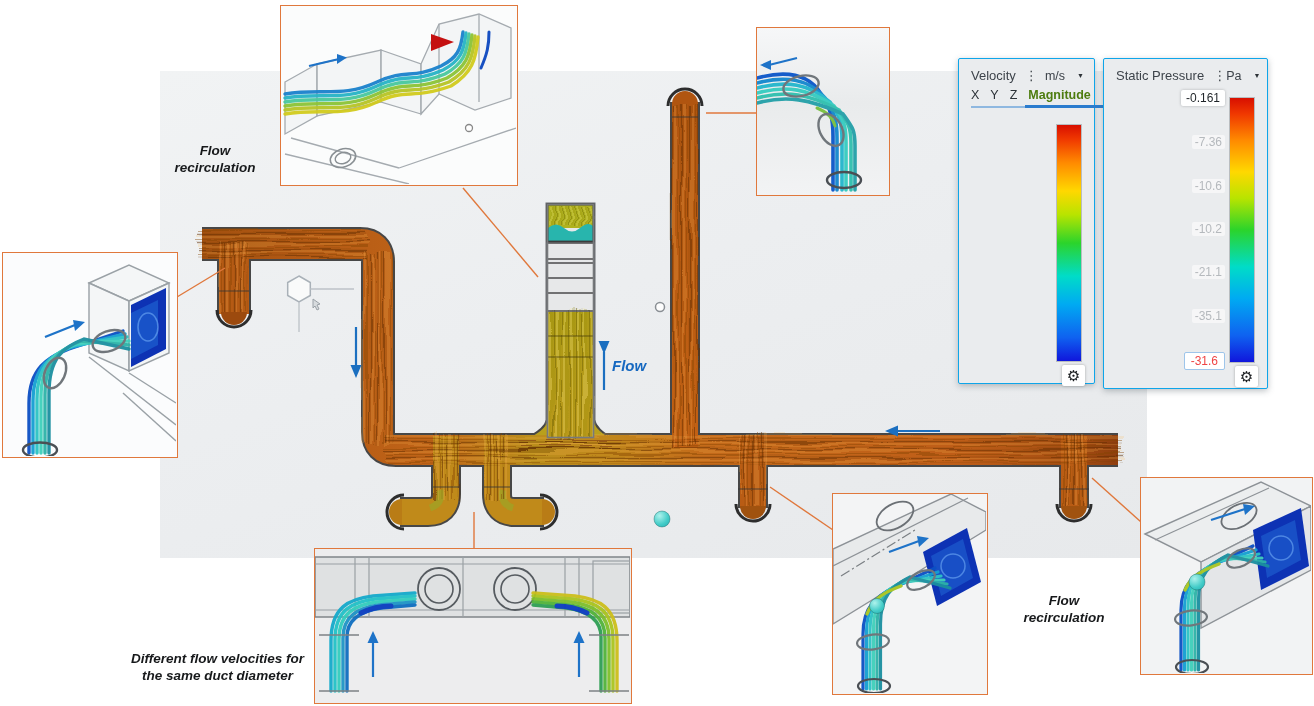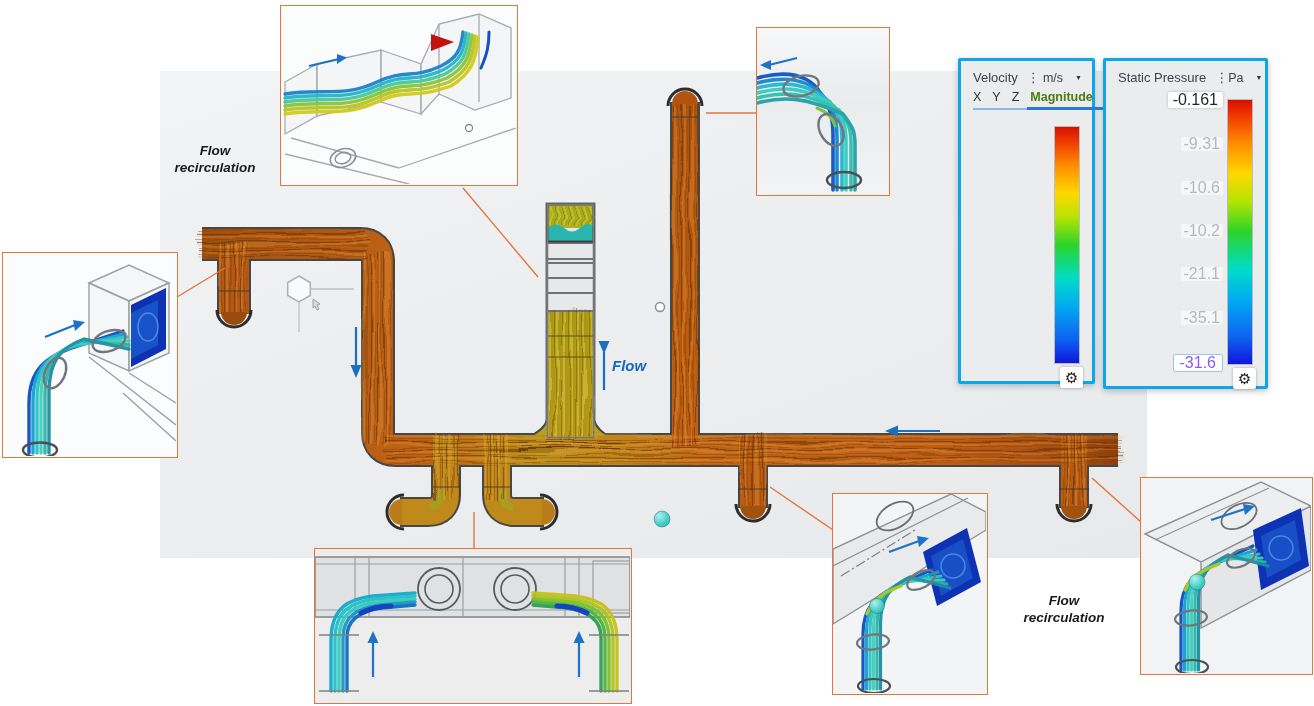--- a/index.html
+++ b/index.html
@@ -5,40 +5,40 @@
   html,body{margin:0;padding:0;background:#fff;font-family:"Liberation Sans",sans-serif;}
   #stage{position:relative;width:1314px;height:706px;overflow:hidden;background:#fff;}
   #canvas{position:absolute;left:160px;top:71px;width:987px;height:487px;
     background:linear-gradient(160deg,#f1f3f4 0%,#eceef0 45%,#e7e9eb 100%);}
   #mainsvg{position:absolute;left:0;top:0;z-index:3;}
   .inset{position:absolute;border:1.6px solid #e0783c;box-sizing:border-box;z-index:4;overflow:hidden;}
   .inset svg{display:block;}
   .note{position:absolute;z-index:6;font-style:italic;font-weight:600;color:#17191b;
     text-align:center;font-size:13.5px;line-height:1.28;}
   #flow-label{position:absolute;z-index:6;font-style:italic;font-weight:bold;font-size:15px;color:#1668c0;}
-  .legend{position:absolute;z-index:8;background:#eaecee;border:3px solid #0ea5e9;border-radius:2px;
+  .legend{position:absolute;z-index:8;background:#eaecee;border:1px solid #0ea5e9;border-radius:2px;
     box-shadow:0 2px 6px rgba(70,80,90,.35);box-sizing:border-box;}
   .lg-head{display:flex;align-items:center;padding:9px 10px 3px 12px;font-size:13px;color:#3d434a;}
   .lg-title{white-space:nowrap;}
   .lg-kebab{margin-left:9px;font-size:13px;color:#41474d;cursor:pointer;}
   .lg-spacer{flex:1;}
   .lg-unit{font-size:12.5px;color:#3d434a;cursor:pointer;display:flex;align-items:center;gap:12px;}
   .lg-caret{font-size:7px;color:#2e3338;}
   .lg-tabs{display:flex;gap:11px;margin:2px 0 0 12px;padding-bottom:4px;font-size:12.5px;color:#2c3238;
     border-bottom:2px solid #8fb8e0;width:calc(100% - 12px);}
   .tab{cursor:pointer;}
   .tab.active{color:#4d7c0f;position:relative;font-weight:bold;}
   .tab.active::after{content:"";position:absolute;left:-3px;right:-32px;bottom:-6px;height:3px;background:#2b7cce;}
   .bar{position:absolute;width:26px;border:1px solid #b9bdc0;box-sizing:border-box;
     background:linear-gradient(to top,#1016dc 0%,#0f62f0 10%,#00aaf2 24%,#00dcc8 36%,#2bd42b 50%,#b8e400 62%,#ffd800 72%,#ff8a00 84%,#f03800 94%,#d80f00 100%);}
   .ticks{position:absolute;display:flex;flex-direction:column;justify-content:space-between;align-items:flex-end;}
-  .tick{height:14px;margin:-7px 0;display:flex;align-items:center;font-size:16px;color:#b5b9bd;
+  .tick{height:14px;margin:-7px 0;display:flex;align-items:center;font-size:12px;color:#b5b9bd;
     background:rgba(255,255,255,.55);padding:0 3px;border-radius:2px;}
   .tick.chip{background:#fff;color:#1f2428;box-shadow:0 0 3px rgba(0,0,0,.25);padding:1px 5px;}
-  .tick.sel{background:#fff;color:#8b5cf6;border:1px solid #9ec5ea;padding:1px 6px;}
+  .tick.sel{background:#fff;color:#ef4444;border:1px solid #9ec5ea;padding:1px 6px;}
   .gear{position:absolute;width:23px;height:21px;background:#fff;border-radius:2px;box-shadow:0 0 3px rgba(0,0,0,.3);
     display:flex;align-items:center;justify-content:center;font-size:15px;color:#191c1e;cursor:pointer;}
 </style>
 </head>
 <body>
 
 <div id="stage">
 
   <div id="canvas"></div>
 
@@ -405,20 +405,24 @@
       <line x1="70" y1="42" x2="104" y2="31" stroke="#1e73c8" stroke-width="2.2"></line>
       <polygon points="102,26 104,37 114,28" fill="#1e73c8"></polygon>
     </svg>
   </div>
 
   <div class="note" style="left:150px;top:142px;width:130px;">
     <span>Flow</span><br>
     <span>recirculation</span>
   </div>
   <div id="flow-label" style="left:612px;top:357px;">Flow</div>
+  <div class="note" style="left:100px;top:650px;width:235px;">
+    <span>Different flow velocities for</span><br>
+    <span>the same duct diameter</span>
+  </div>
   <div class="note" style="left:1003px;top:592px;width:122px;">
     <span>Flow</span><br>
     <span>recirculation</span>
   </div>
 
   <div class="legend" style="left:958px;top:58px;width:137px;height:326px;">
     <div class="lg-head">
       <span class="lg-title">Velocity</span>
       <span class="lg-kebab">⋮</span>
       <span class="lg-spacer"></span>
@@ -443,21 +447,21 @@
       <span class="lg-kebab">⋮</span>
       <span class="lg-spacer"></span>
       <span class="lg-unit">
         <span>Pa</span>
         <span class="lg-caret">▼</span>
       </span>
     </div>
     <div class="bar" style="right:12px;top:38px;height:266px;"></div>
     <div class="ticks" style="right:42px;top:38px;height:266px;">
       <span class="tick chip">-0.161</span>
-      <span class="tick">-9.31</span>
+      <span class="tick">-7.36</span>
       <span class="tick">-10.6</span>
       <span class="tick">-10.2</span>
       <span class="tick">-21.1</span>
       <span class="tick">-35.1</span>
       <span class="tick sel">-31.6</span>
     </div>
     <div class="gear" style="right:9px;top:307px;">⚙</div>
   </div>
 
 </div>

